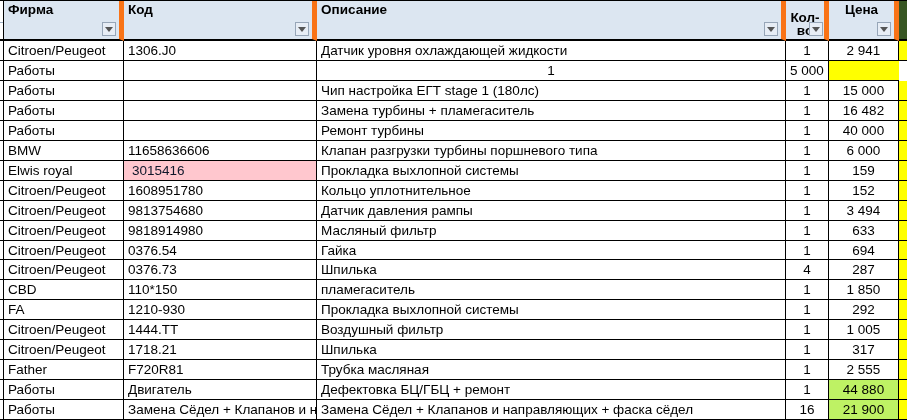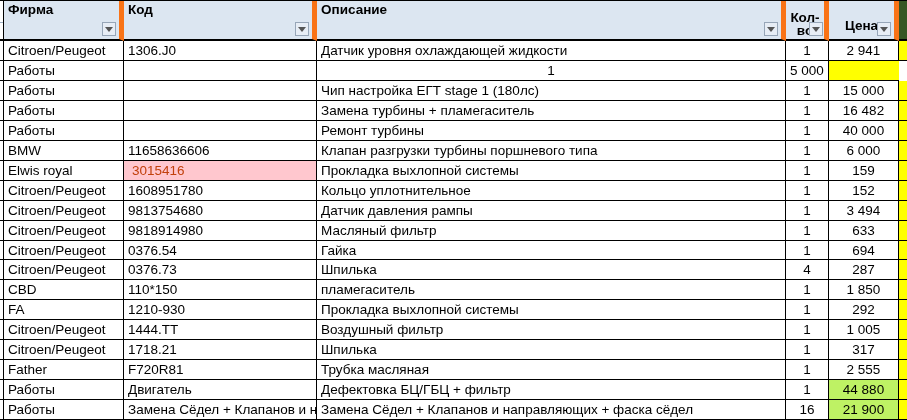--- a/index.html
+++ b/index.html
@@ -19,21 +19,21 @@
   }
   .hdr-cell{
     position:relative;
     background:#DCE6F1;
     border-right:5px solid #f97316;
     border-bottom:2px solid #000;
     font-weight:bold;
     overflow:hidden;white-space:nowrap;
   }
   .hdr-cell .lbl{display:block;padding:1px 4px 0 4px;}
-  .hdr-cell.center .lbl{text-align:center;padding:17px 0 0 0;}
+  .hdr-cell.center .lbl{text-align:center;padding:1px 0 0 0;}
   .hdr-sliver-left{
     background:#fff;border-right:1px solid #000;border-bottom:2px solid #000;position:relative;
   }
   .hdr-sliver-left:after{
     content:"";position:absolute;left:0;right:0;top:21px;height:1px;background:#9fb0c4;
   }
   .hdr-sliver-right{
     background:#375623;border-bottom:2px solid #000;
   }
   .qty-wrap{line-height:13px;text-align:center;padding-top:10px;}
@@ -64,21 +64,21 @@
     border-right:1px solid #000;
     border-bottom:1px solid #000;
     overflow:hidden;white-space:nowrap;
     display:flex;align-items:center;
     padding:0 3px 0 4px;
     background:#fff;
   }
   .cell.num{justify-content:center;padding:0 1px;}
   .sliver-left{border-right:1px solid #000;border-bottom:1px solid #000;background:#fff;}
   .sliver-right{border-bottom:1px solid #000;background:#FFFF00;}
-  .cell.bad{background:#FFC7CE;color:#c2410c;padding-left:8px;}
+  .cell.bad{background:#FFC7CE;color:#0f172a;padding-left:8px;}
   .cell.hl-yellow{background:#bef264;}
 </style>
 </head>
 <body>
 
 <div class="sheet">
 
   <div class="hdr">
     <div class="hdr-sliver-left"></div>
 
@@ -290,21 +290,21 @@
       <div class="cell c-desc">Трубка масляная</div>
       <div class="cell num c-qty">1</div>
       <div class="cell num c-price">2 555</div>
       <div class="sliver-right"></div>
     </div>
 
     <div class="row">
       <div class="sliver-left"></div>
       <div class="cell c-firm">Работы</div>
       <div class="cell c-code">Двигатель</div>
-      <div class="cell c-desc">Дефектовка БЦ/ГБЦ + фильтр</div>
+      <div class="cell c-desc">Дефектовка БЦ/ГБЦ + ремонт</div>
       <div class="cell num c-qty">1</div>
       <div class="cell num c-price hl-yellow">44 880</div>
       <div class="sliver-right"></div>
     </div>
 
     <div class="row">
       <div class="sliver-left"></div>
       <div class="cell c-firm">Работы</div>
       <div class="cell c-code">Замена Сёдел + Клапанов и на</div>
       <div class="cell c-desc">Замена Сёдел + Клапанов и направляющих + фаска сёдел</div>

